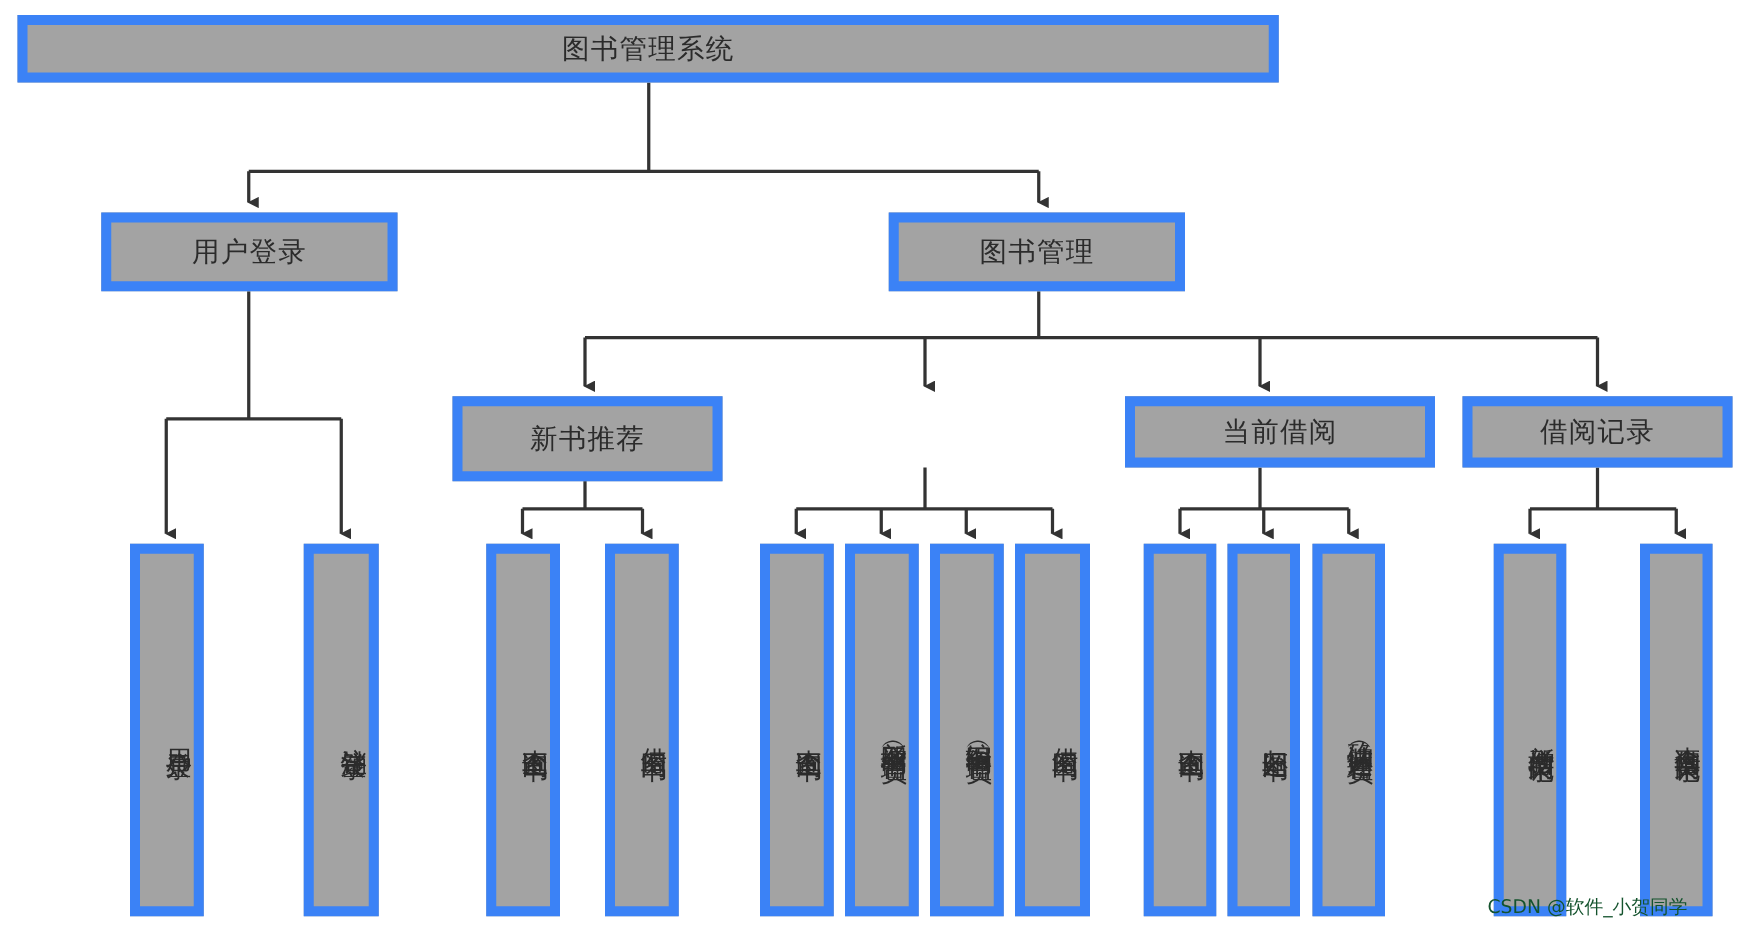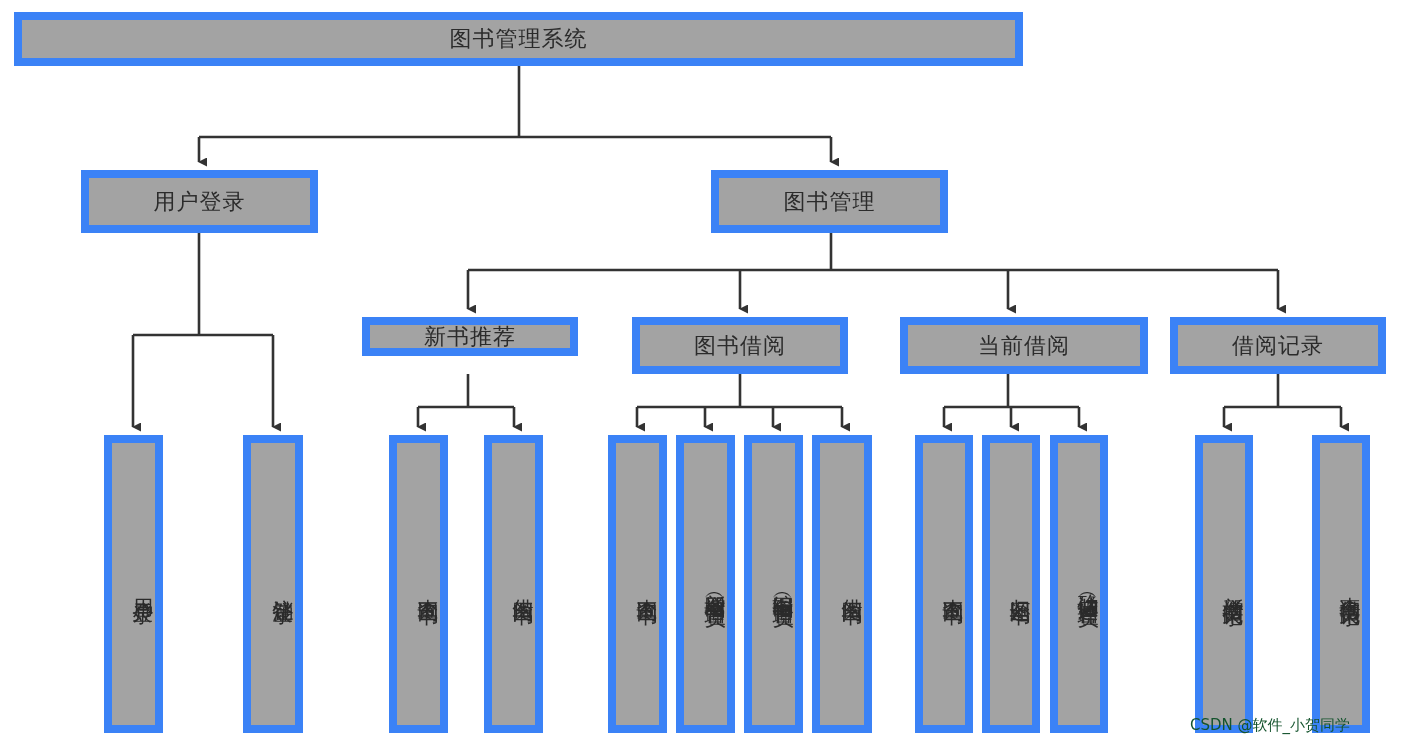--- a/index.html
+++ b/index.html
@@ -117,22 +117,21 @@
       <line x1="1224" y1="407" x2="1224" y2="427" marker-end="url(#arrowhead)"></line>
       <line x1="1341" y1="407" x2="1341" y2="427" marker-end="url(#arrowhead)"></line>
     </g>
   </svg>
 
   <div class="node node-h" style="left:14px; top:12px; width:1009px; height:54px;">图书管理系统</div>
 
   <div class="node node-h" style="left:81px; top:170px; width:237px; height:63px;">用户登录</div>
   <div class="node node-h" style="left:711px; top:170px; width:237px; height:63px;">图书管理</div>
 
-  <div class="node node-h" style="left:362px; top:317px; width:216px; height:39px;">新书推荐</div>
-  <div class="node node-h" style="left:632px; top:317px; width:216px; height:57px;">图书借阅</div>
+  <div class="node node-h" style="left:362px; top:317px; width:216px; height:68px;">新书推荐</div>
   <div class="node node-h" style="left:900px; top:317px; width:248px; height:57px;">当前借阅</div>
   <div class="node node-h" style="left:1170px; top:317px; width:216px; height:57px;text-align:right;">借阅记录</div>
 
   <div class="node node-v" style="left:104px; top:435px; width:59px; height:298px;">用户登录</div>
   <div class="node node-v" style="left:243px; top:435px; width:60px; height:298px;">注销登录</div>
 
   <div class="node node-v" style="left:389px; top:435px; width:59px; height:298px;">查询图书</div>
   <div class="node node-v" style="left:484px; top:435px; width:59px; height:298px;">借阅图书</div>
 
   <div class="node node-v" style="left:608px; top:435px; width:59px; height:298px;">查询图书</div>

